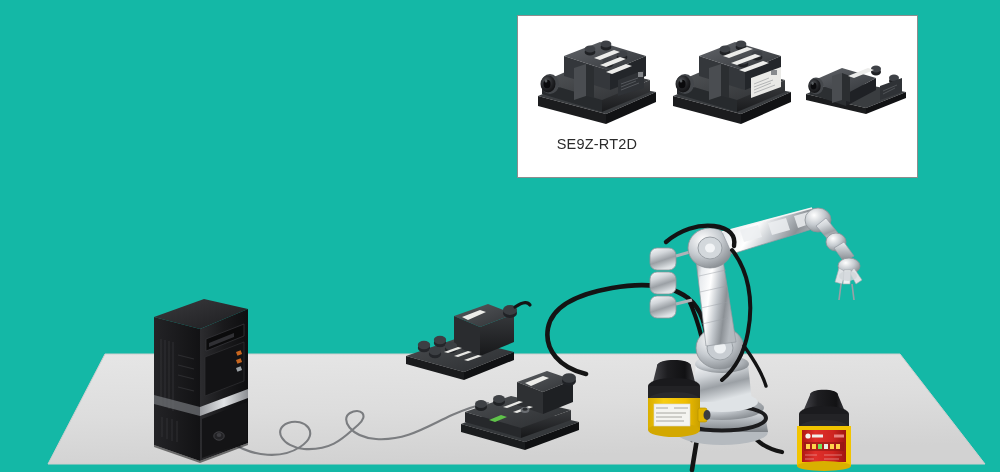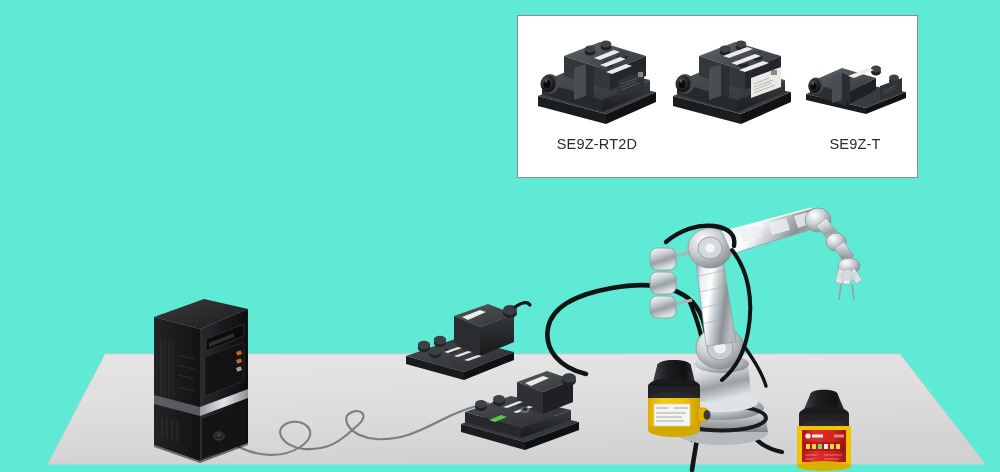--- a/index.html
+++ b/index.html
@@ -1,19 +1,19 @@
 <!DOCTYPE html>
 <html><head>
 <meta charset="utf-8">
 <title>SE9Z Safety Sensor System Diagram</title>
 <style>
   html,body{margin:0;padding:0;background:#fff;}
   body{width:1000px;height:472px;position:relative;overflow:hidden;
        font-family:"Liberation Sans",sans-serif;}
-  #stage{position:absolute;inset:0;width:1000px;height:472px;background:#5eead4;}
+  #stage{position:absolute;inset:0;width:1000px;height:472px;background:#14b8a6;}
   .abs{position:absolute;}
 
   
   #product-inset{left:517px;top:15px;width:401px;height:163px;
       border:1.4px solid #8d8d8d;background:#fff;box-sizing:border-box;}
   .prod-cell{position:absolute;top:0;height:100%;}
   .prod-label{position:absolute;left:0;width:100%;text-align:center;
       font-size:14.5px;color:#2b2b2b;letter-spacing:.2px;white-space:nowrap;}
 
   
@@ -527,18 +527,17 @@
         <ellipse cx="92" cy="28" rx="5" ry="3.4" fill="#3e4146"></ellipse>
 
         <polygon points="46,26 66,18 72,20 52,28" fill="#ececea"></polygon>
 
         <polygon points="78,36 100,28 100,42 78,50" fill="#2f3236"></polygon>
         <g stroke="#8c9095" stroke-width="0.5" opacity="0.7">
           <line x1="81" y1="41" x2="95" y2="35"></line>
             <line x1="81" y1="44" x2="93" y2="38"></line>
         </g>
       </svg>
-      <div class="prod-label nosel" style="top:120px;">SE9Z-T</div>
     </div>
 
   </div>
 
 </div>
 
 </body></html>

